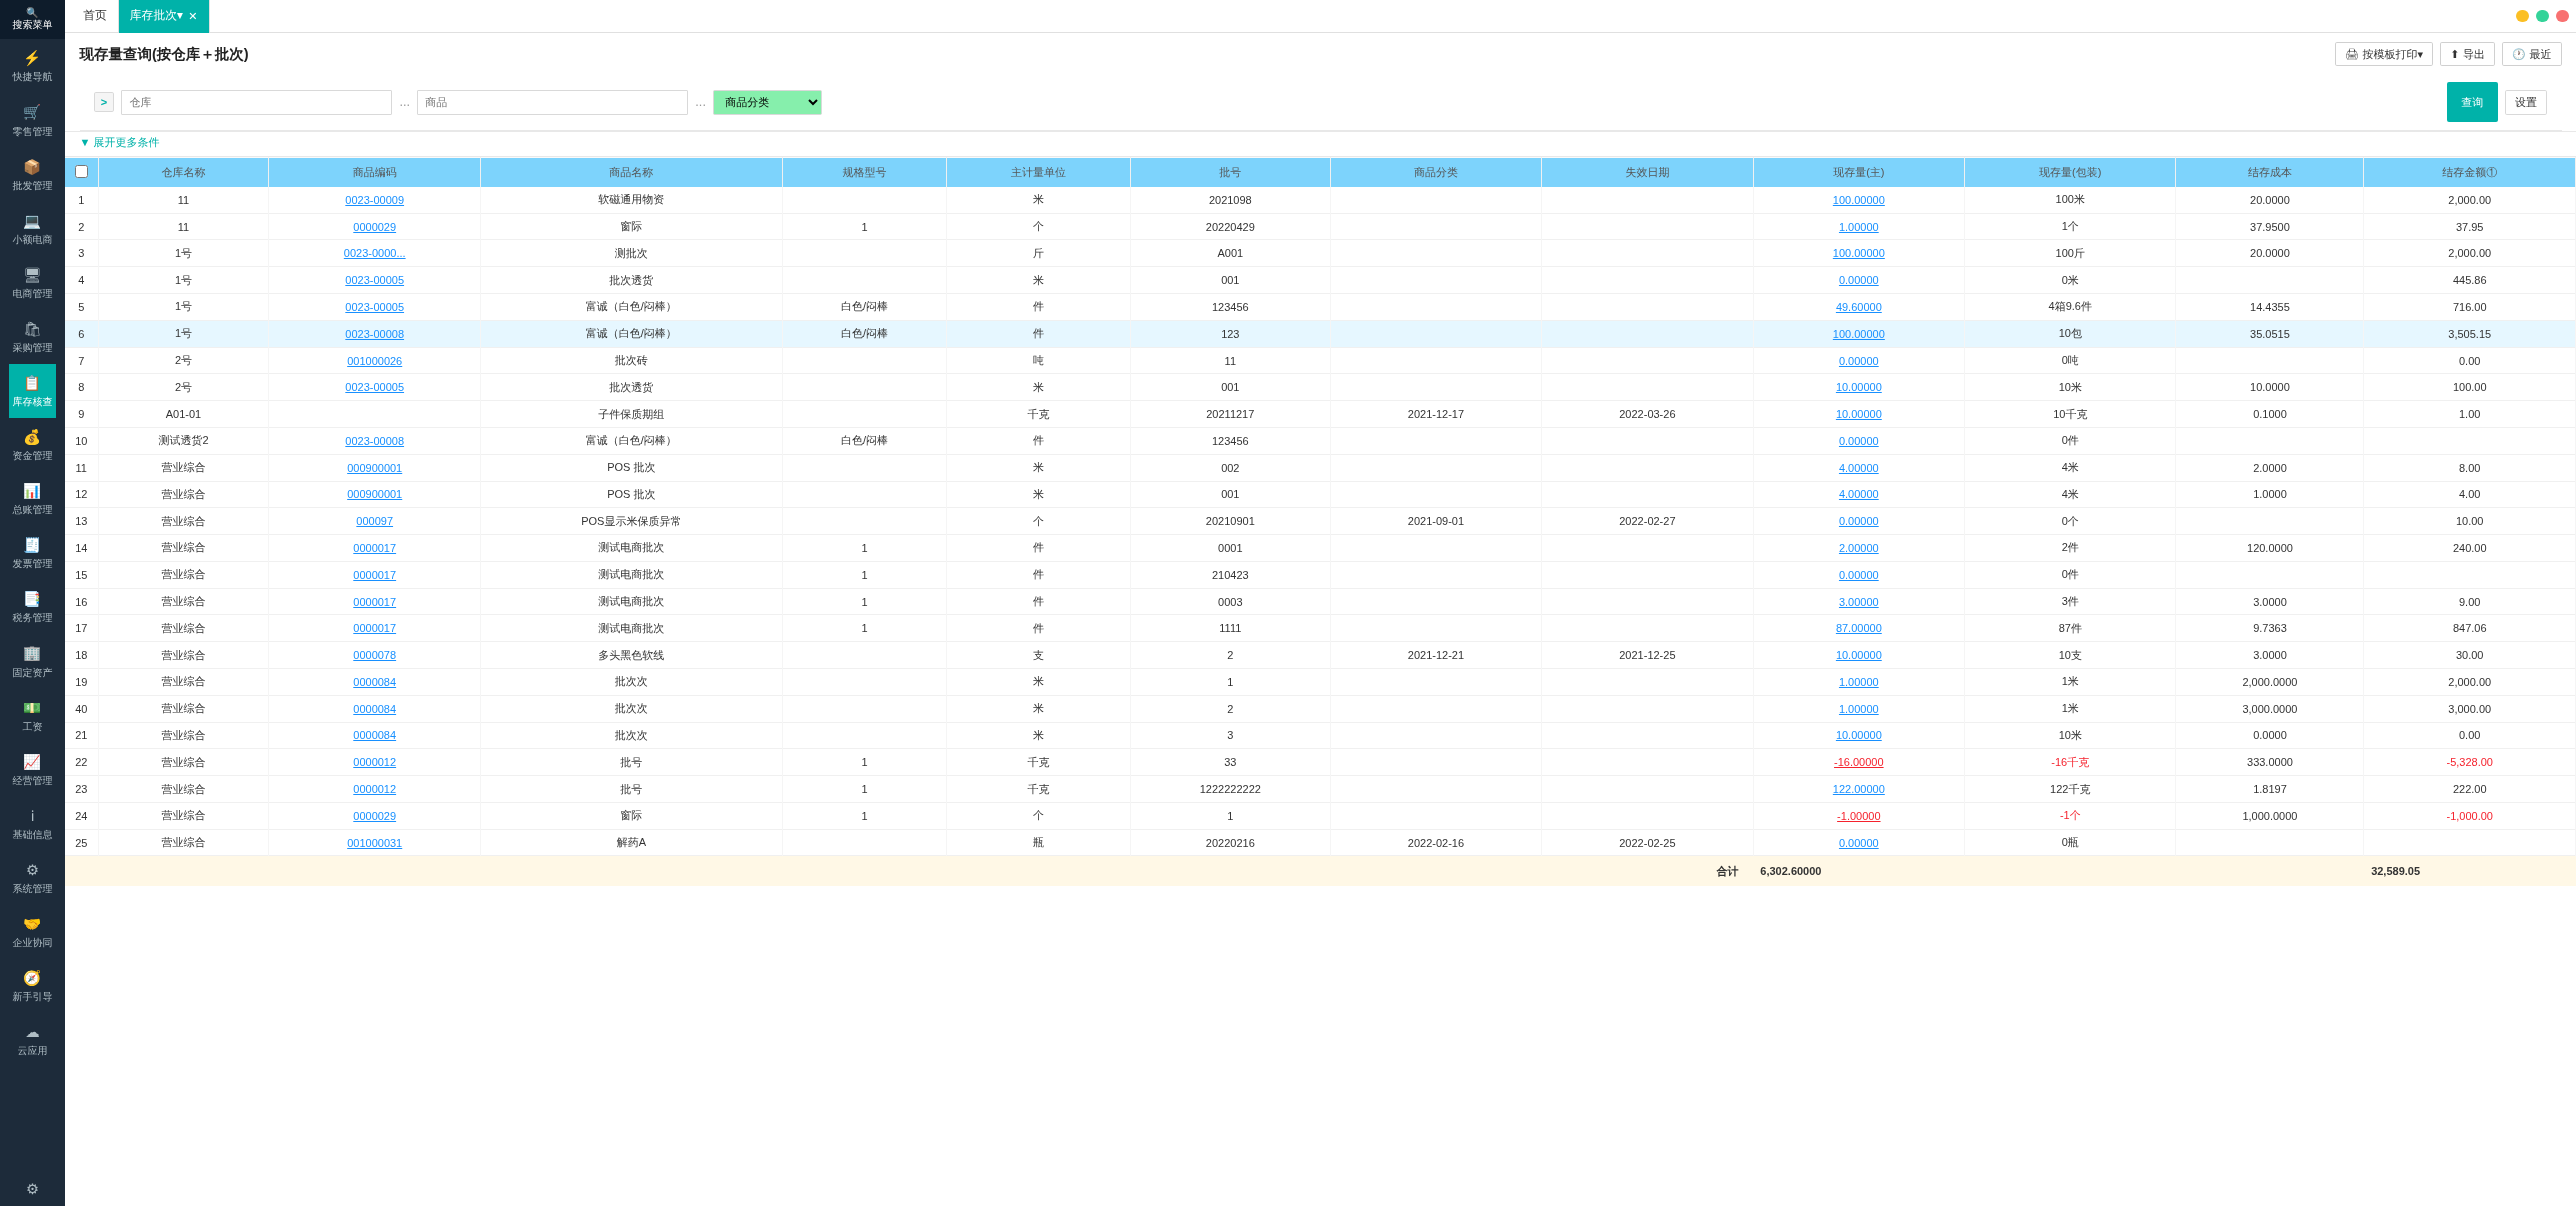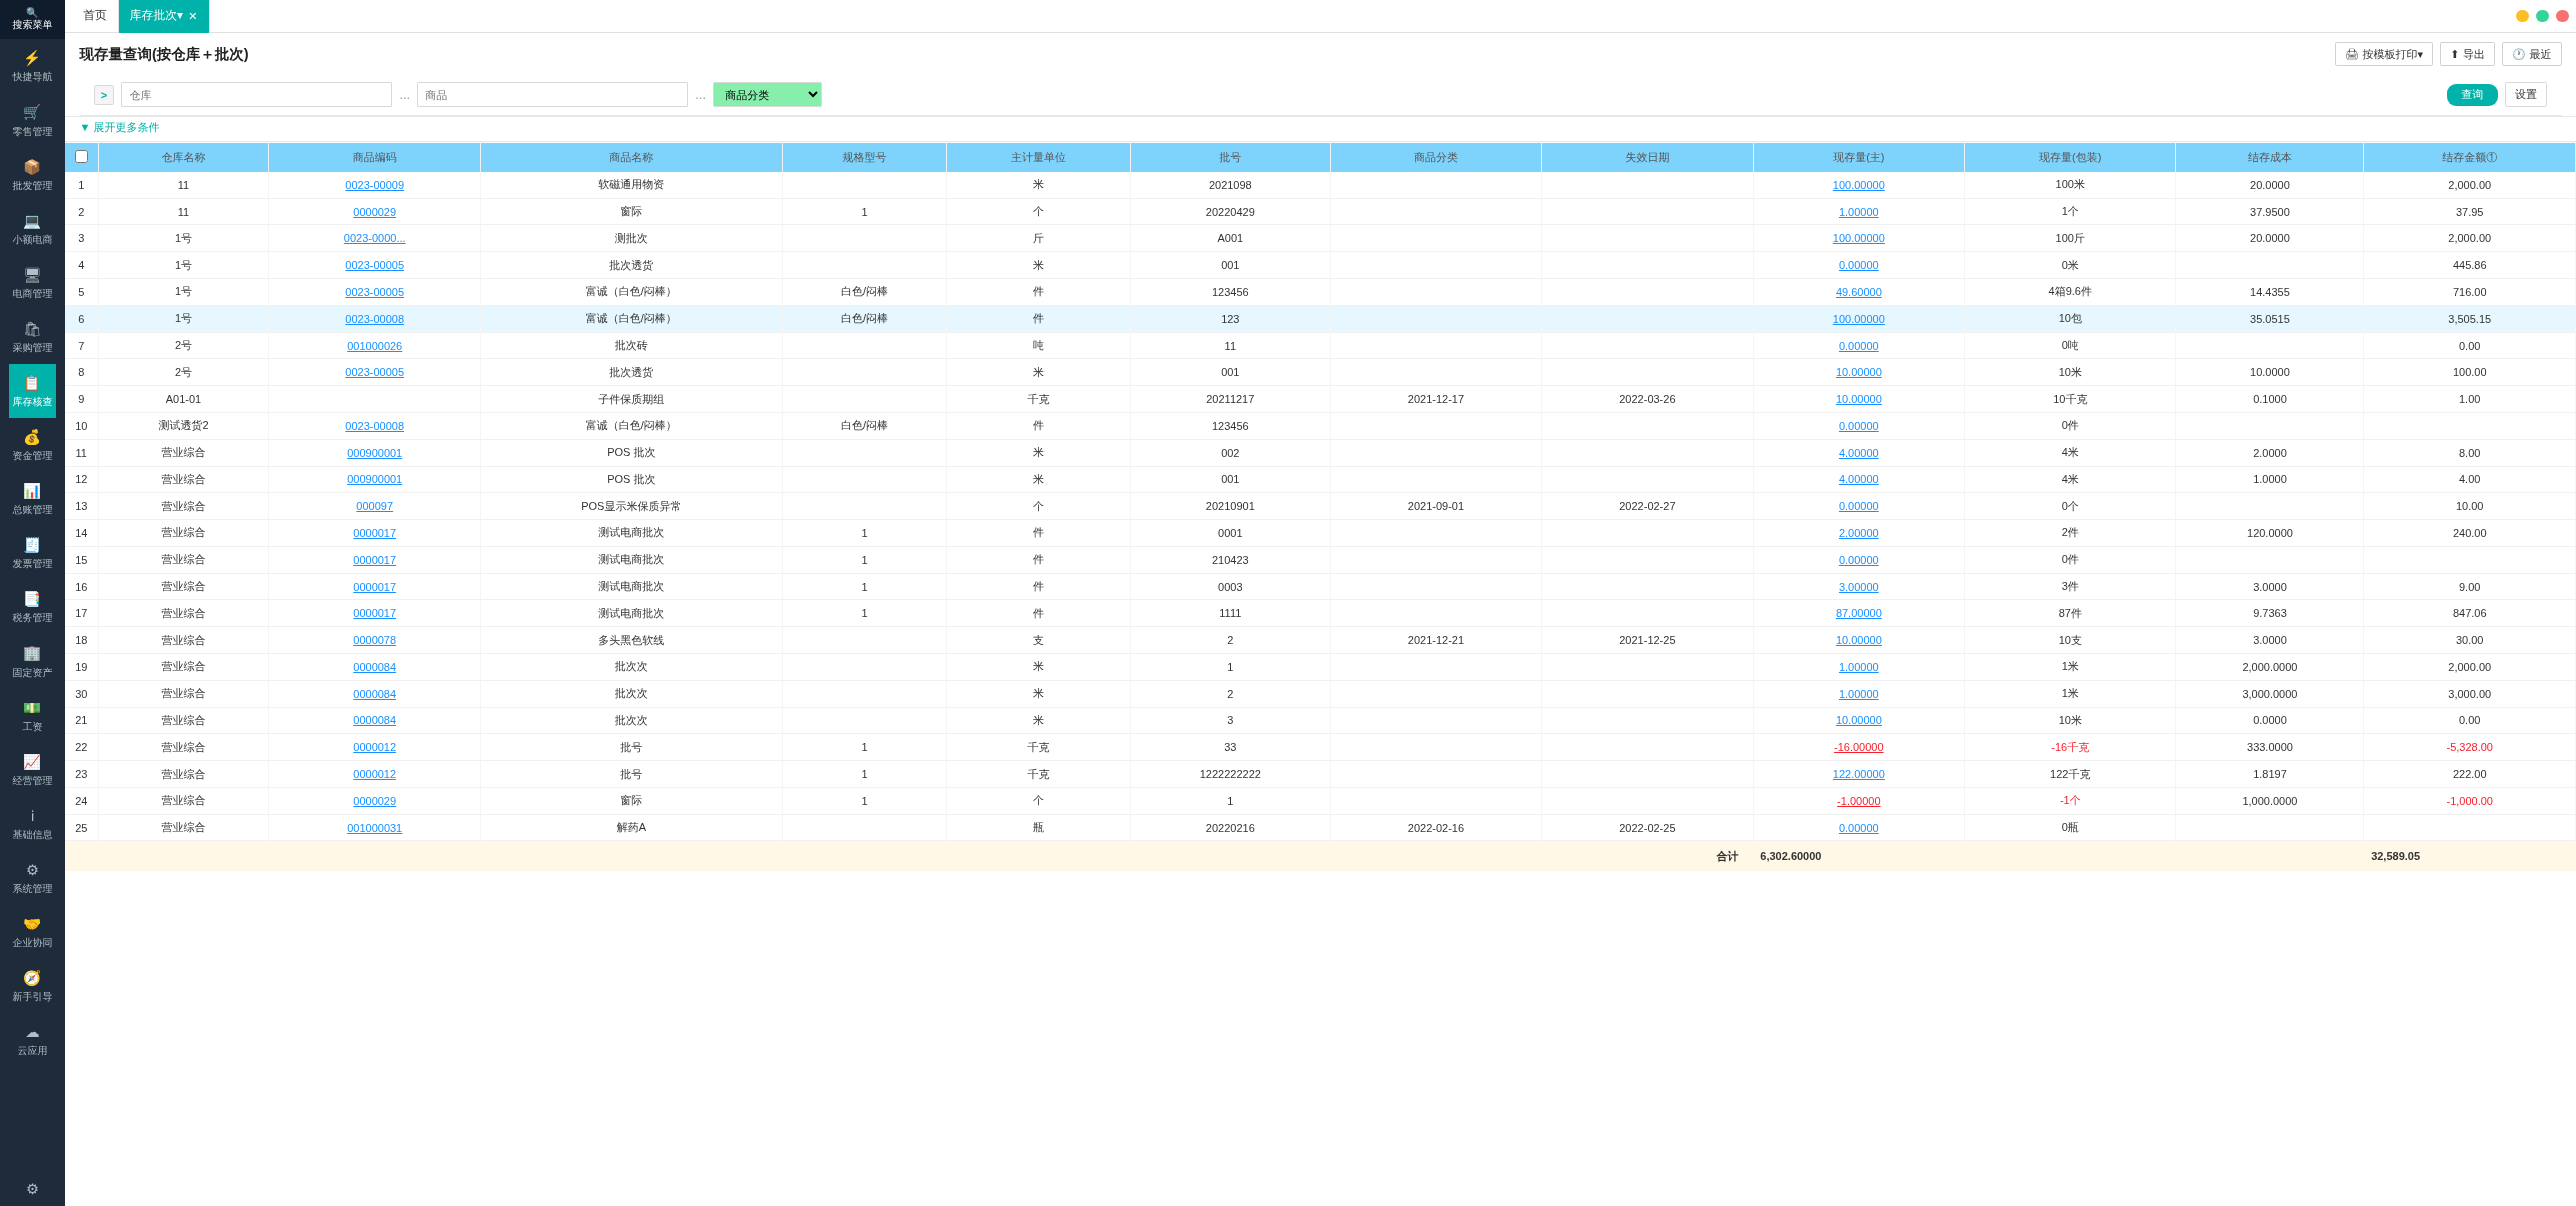--- a/index.html
+++ b/index.html
@@ -203,24 +203,24 @@
       background: #86efac;
       cursor: pointer;
       outline: none;
       border-radius: 1.8px;
     }
     .filter-search-btn {
       background: #00b2a9;
       color: #fff;
       border: none;
       padding: 3.6px 14.5px;
-      height: 22px;
+      height: 40px;
       cursor: pointer;
       font-size: 11px;
-      border-radius: 9px;
+      border-radius: 2px;
     }
     .filter-setting-btn {
       background: #fff;
       border: 0.9px solid #d9d9d9;
       padding: 3.6px 9px;
       height: 25px;
       cursor: pointer;
       font-size: 11px;
       border-radius: 1.8px;
       color: #333;
@@ -706,21 +706,21 @@
     <td>米</td>
     <td>1</td>
     <td></td>
     <td></td>
     <td class="link-cell ">1.00000</td>
     <td class="">1米</td>
     <td>2,000.0000</td>
     <td class="">2,000.00</td>
   </tr>
             <tr>
-    <td>30</td>
+    <td>40</td>
     <td>营业综合</td>
     <td class="link-cell">0000084</td>
     <td>批次次</td>
     <td></td>
     <td>米</td>
     <td>2</td>
     <td></td>
     <td></td>
     <td class="link-cell ">1.00000</td>
     <td class="">1米</td>

